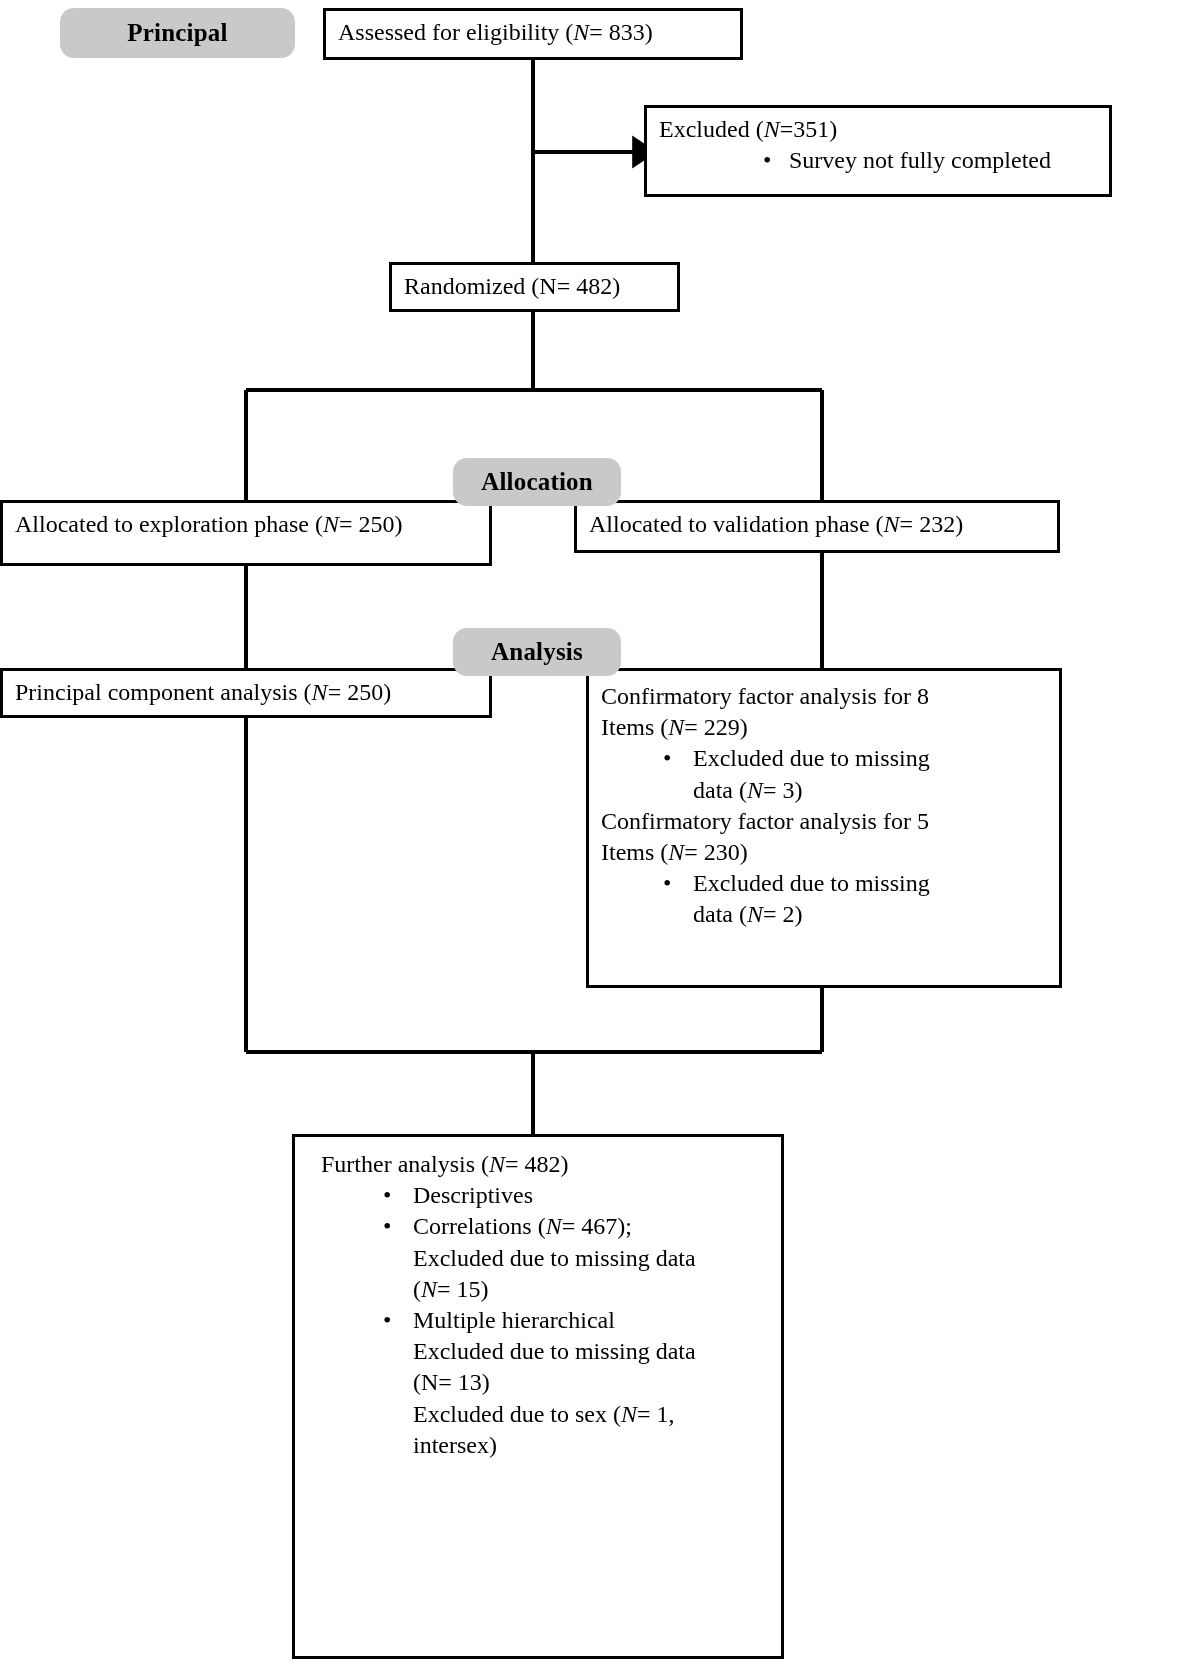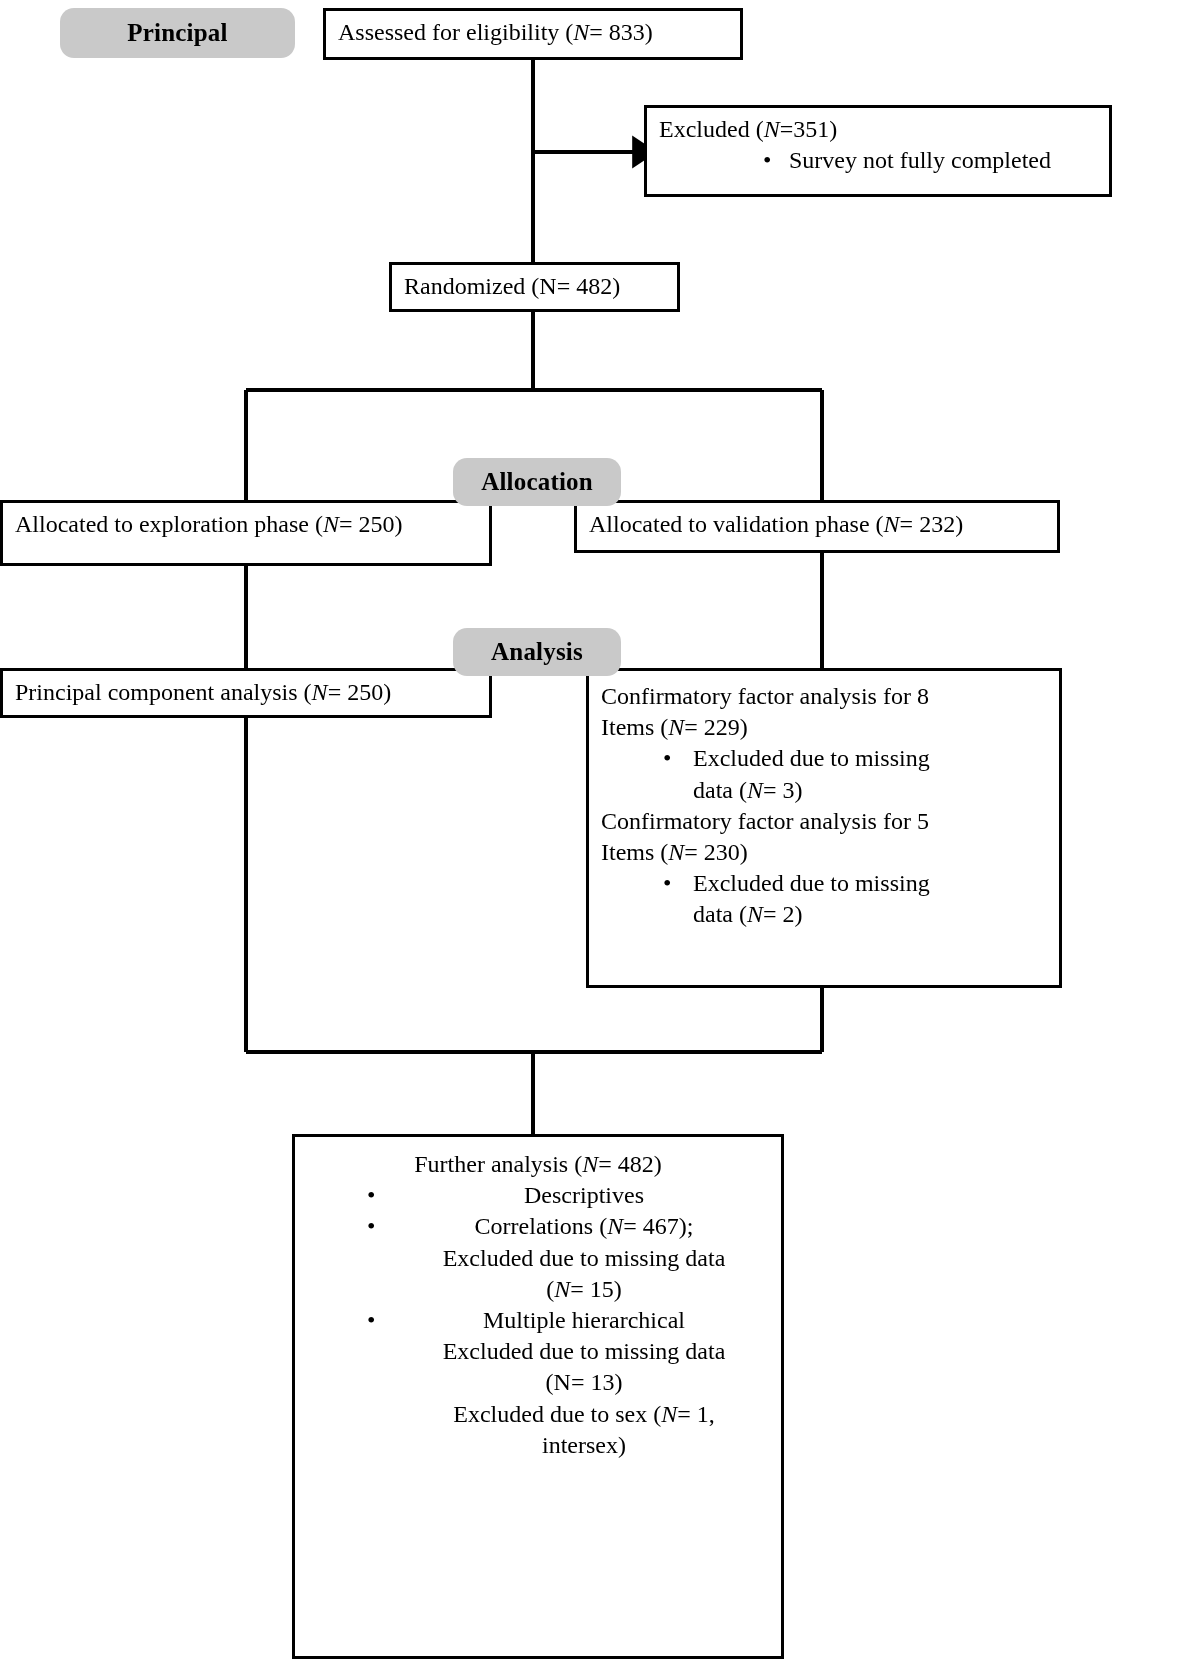--- a/index.html
+++ b/index.html
@@ -155,21 +155,21 @@
     </div>
     <div class="bullrow">
       <span class="dot">•</span>
       <span>Excluded due to missing</span>
       <span class="indent">
         <span>data (</span><span class="ital">N</span><span>= 2)</span>
       </span>
     </div>
   </div>
 
-  <div class="box" style="left:292px;top:1134px;width:492px;height:525px;padding-top:12px;padding-left:10px;text-align:center;">
+  <div class="box" style="left:292px;top:1134px;width:492px;height:525px;padding-top:12px;padding-left:26px;">
     <div class="line">
       <span>Further analysis (</span><span class="ital">N</span><span>= 482)</span>
     </div>
 
     <div class="bullrow2" style="padding-left:92px;">
       <span class="dot" style="left:62px;">•</span>
       <span>Descriptives</span>
     </div>
 
     <div class="bullrow2" style="padding-left:92px;">

